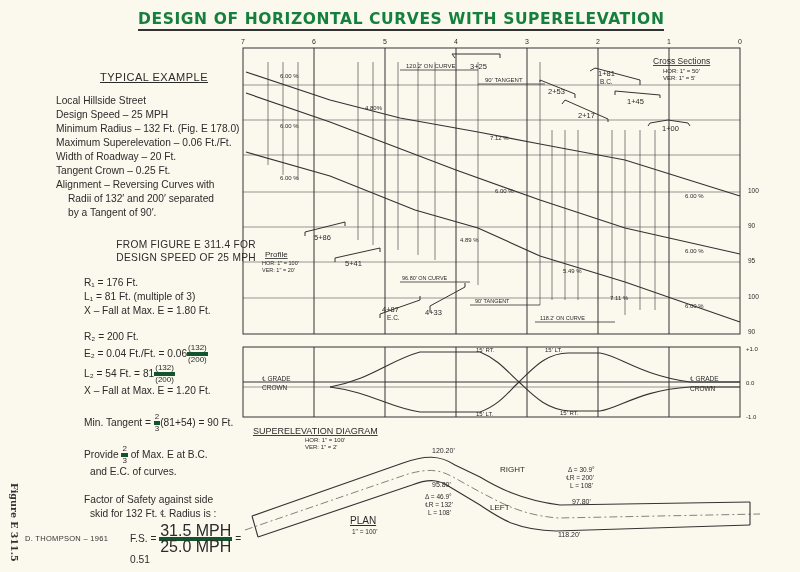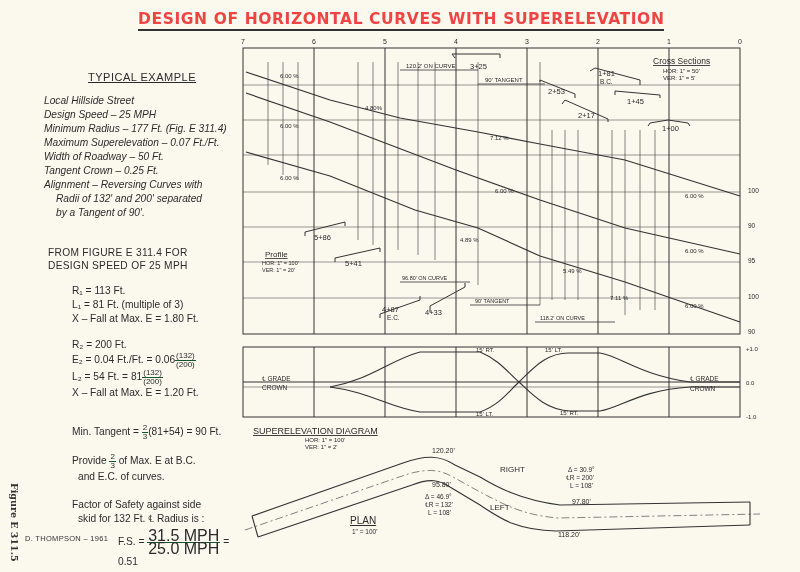--- a/index.html
+++ b/index.html
@@ -6,76 +6,76 @@
   body {
     width:800px; height:572px; overflow:hidden;
     background:#fbf9ee;
     font-family:"Liberation Sans", sans-serif;
     color:#222;
     position:relative;
   }
   .title {
     position:absolute; left:138px; top:10px;
     font-family:"DejaVu Sans", sans-serif; font-weight:bold;
-    font-size:15.5px; letter-spacing:0.6px; color:#ef4444;
+    font-size:15.5px; letter-spacing:0.6px; color:#15803d;
     border-bottom:2px solid #333; padding-bottom:1px;
   }
-  .left-panel { position:absolute; left:44px; top:70px; width:200px; font-size:10.2px; line-height:14px; color:#2b2b2b; }
+  .left-panel { position:absolute; left:56px; top:70px; width:200px; font-size:10.2px; line-height:14px; color:#2b2b2b; }
   .left-panel .h { text-align:center; text-decoration:underline; font-size:11px; letter-spacing:0.5px; margin-left:-4px; margin-bottom:10px; }
-  .left-panel .line { white-space:nowrap;font-style:italic; }
+  .left-panel .line { white-space:nowrap; }
   .left-panel .indent { padding-left:12px; }
-  .left-panel .sub-h { text-align:left; font-size:10.2px; letter-spacing:0.3px; margin-top:26px; line-height:13px; margin-left:4px; }
+  .left-panel .sub-h { text-align:right; font-size:10.2px; letter-spacing:0.3px; margin-top:18px; line-height:13px; margin-left:4px; }
   .block { padding-left:28px; margin-top:12px; }
   .frac { display:inline-block; vertical-align:middle; text-align:center; font-size:8px; line-height:8px; }
-  .frac .n { display:block; border-bottom:1px solid #14532d; padding:0 1px; }
+  .frac .n { display:block; border-bottom:4px solid #14532d; padding:0 1px; }
   .frac .d { display:block; padding:0 1px; }
   .fs { padding-left:46px; margin-top:4px; }
   .credit { position:absolute; left:25px; top:534px; font-size:7.5px; letter-spacing:0.3px; color:#333; }
   .fig-label {
     position:absolute; left:6px; top:545px; transform-origin:left top; transform:rotate(90deg) translate(-62px,-14px);
     font-family:"DejaVu Serif", serif; font-weight:bold; font-size:9.5px; color:#333; white-space:nowrap;
   }
   svg text { font-family:"Liberation Sans", sans-serif; fill:#2a2a2a; }
 </style>
 </head>
 <body>
 
 <div class="title">DESIGN OF HORIZONTAL CURVES WITH SUPERELEVATION</div>
 
 <div class="left-panel">
   <div class="h">TYPICAL EXAMPLE</div>
   <div class="line">Local Hillside Street</div>
   <div class="line">Design Speed – 25 MPH</div>
-  <div class="line">Minimum Radius – 177 Ft. (Fig. E 311.4)</div>
-  <div class="line">Maximum Superelevation – 0.07 Ft./Ft.</div>
-  <div class="line">Width of Roadway – 50 Ft.</div>
+  <div class="line">Minimum Radius – 132 Ft. (Fig. E 178.0)</div>
+  <div class="line">Maximum Superelevation – 0.06 Ft./Ft.</div>
+  <div class="line">Width of Roadway – 20 Ft.</div>
   <div class="line">Tangent Crown – 0.25 Ft.</div>
   <div class="line">Alignment – Reversing Curves with</div>
   <div class="line indent">Radii of 132′ and 200′ separated</div>
   <div class="line indent">by a Tangent of 90′.</div>
 
   <div class="sub-h">
     <div>FROM FIGURE E 311.4 FOR</div>
     <div>DESIGN SPEED OF 25 MPH</div>
   </div>
 
   <div class="block">
-    <div>R₁ = 113 Ft.</div>
+    <div>R₁ = 176 Ft.</div>
     <div>L₁ = 81 Ft. (multiple of 3)</div>
     <div>X – Fall at Max. E = 1.80 Ft.</div>
   </div>
 
   <div class="block">
     <div>R₂ = 200 Ft.</div>
     <div><span>E₂ = 0.04 Ft./Ft. = 0.06</span><span class="frac"><span class="n">(132)</span><span class="d">(200)</span></span></div>
     <div><span>L₂ = 54 Ft. = 81</span><span class="frac"><span class="n">(132)</span><span class="d">(200)</span></span></div>
     <div>X – Fall at Max. E = 1.20 Ft.</div>
   </div>
 
-  <div class="block" style="margin-top:24px">
+  <div class="block" style="margin-top:15px">
     <span>Min. Tangent = </span><span class="frac"><span class="n">2</span><span class="d">3</span></span><span>(81+54) = 90 Ft.</span>
   </div>
 
   <div class="block" style="margin-top:12px">
     <div><span>Provide </span><span class="frac"><span class="n">2</span><span class="d">3</span></span><span> of Max. E at B.C.</span></div>
     <div style="padding-left:6px">and E.C. of curves.</div>
   </div>
 
   <div class="block" style="margin-top:14px">
     <div>Factor of Safety against side</div>

